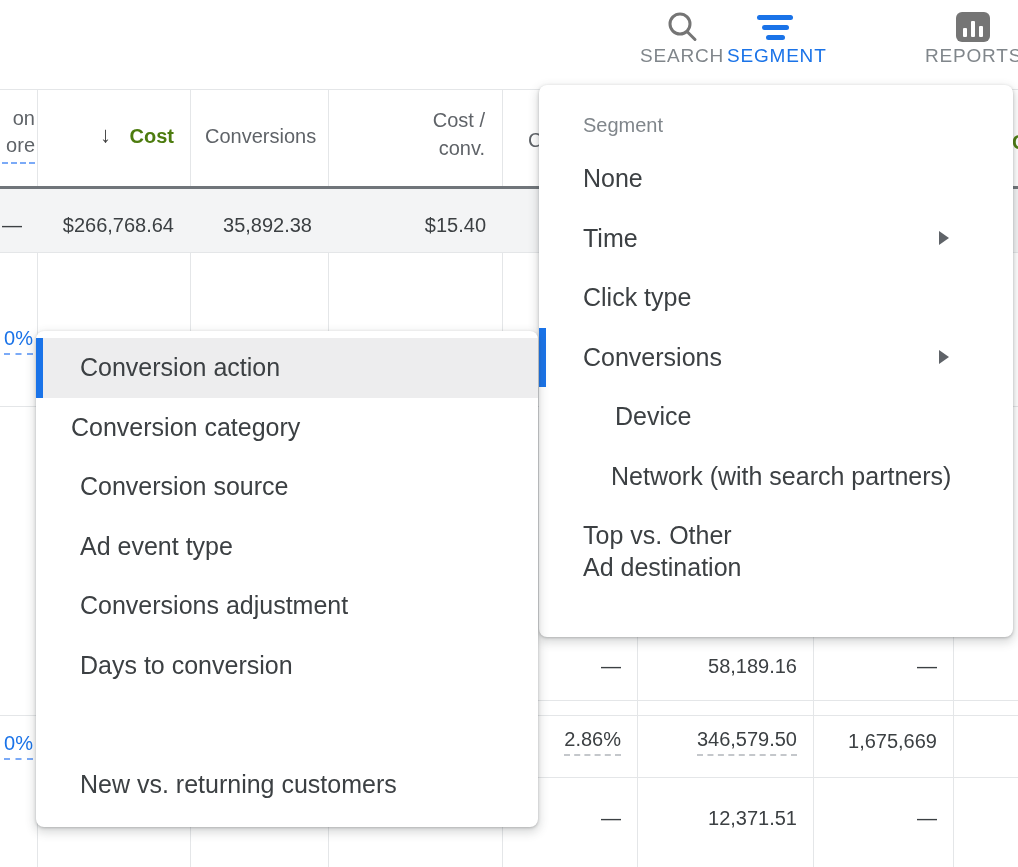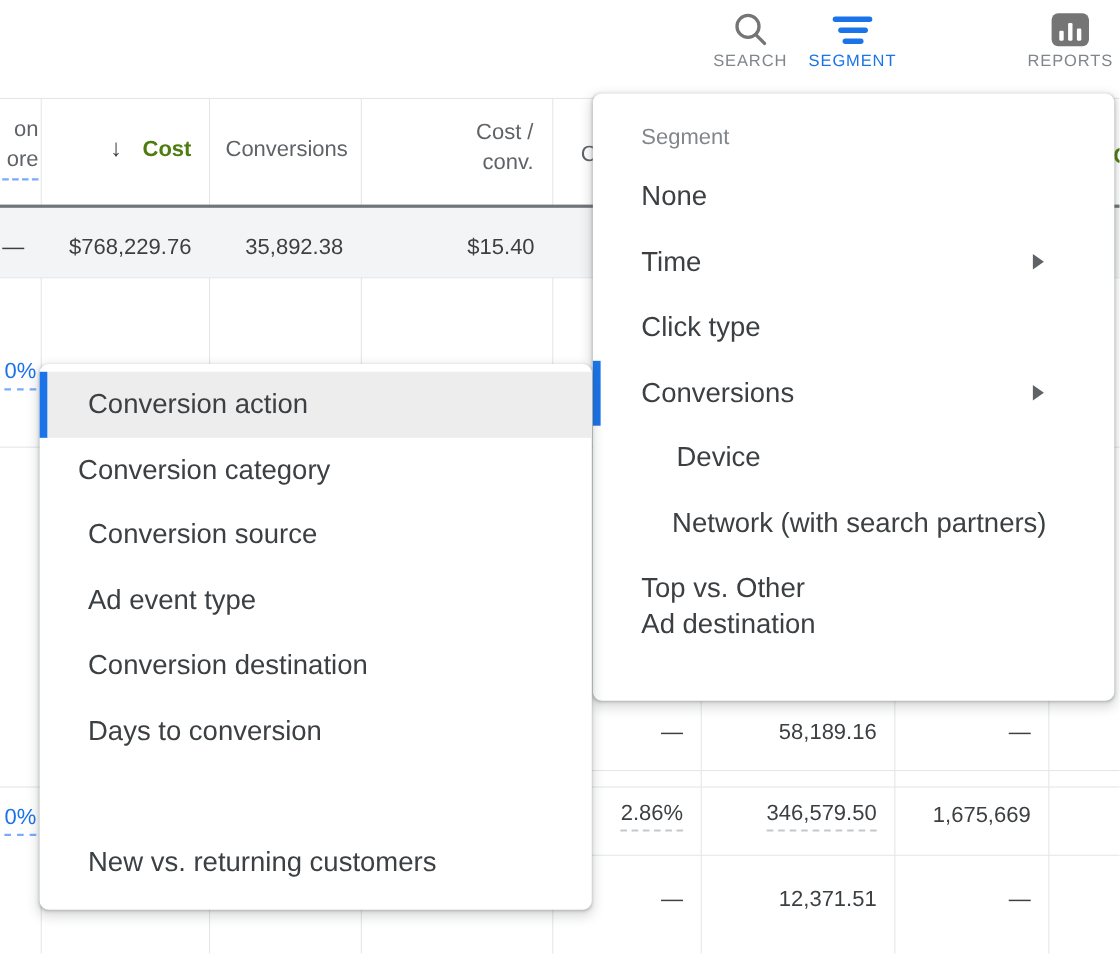--- a/index.html
+++ b/index.html
@@ -1,21 +1,21 @@
 <!DOCTYPE html>
 <html><head>
 <meta charset="utf-8">
 <style>
   html,body{margin:0;padding:0;background:#fff;}
   #screen{position:relative;width:1018px;height:867px;overflow:hidden;background:#fff;
           font-family:"Liberation Sans", sans-serif;color:#3c4043;}
   
   .tb-group{position:absolute;top:6px;width:96px;text-align:center;cursor:pointer;}
   .tb-icon{height:42px;display:flex;align-items:center;justify-content:center;}
-  .tb-label{font-size:15px;letter-spacing:.8px;color:#80868b;line-height:16px;}
+  .tb-label{font-size:19px;letter-spacing:.8px;color:#80868b;line-height:16px;}
   .tb-label.active{color:#1a73e8;}
   .seg-bars div{background:#1a73e8;height:5px;border-radius:2.5px;margin:5px auto 0;}
   .seg-bars div:first-child{margin-top:0;}
   .col-bars{display:flex;gap:4px;}
   .col-bars div{width:8px;height:30px;background:#757575;border-radius:1px;}
   .rep-box{position:relative;width:34px;height:30px;background:#757575;border-radius:6px;}
   .rep-box div{position:absolute;bottom:5px;width:4px;background:#fff;border-radius:1px;}
   
   .vline{position:absolute;top:89px;height:778px;width:1px;background:#e4e6e8;}
   .hline{position:absolute;height:1px;background:#e4e6e8;}
@@ -95,21 +95,21 @@
   <div class="cell hdr" style="left:205px;top:124px;">Conversions</div>
   <div class="cell hdr" style="right:533px;top:108px;">Cost /</div>
   <div class="cell hdr" style="right:533px;top:136px;">conv.</div>
   <div class="cell hdr frag" style="left:528px;top:128px;width:11px;">C</div>
   <div class="cell hdr-bold frag" style="left:1012px;top:130px;width:6px;">C</div>
 
   <div class="thick"></div>
 
   <div class="total-bg"></div>
   <div class="cell" style="right:996px;top:213px;">—</div>
-  <div class="cell" style="right:844px;top:213px;">$768,229.76</div>
+  <div class="cell" style="right:844px;top:213px;">$266,768.64</div>
   <div class="cell" style="right:706px;top:213px;">35,892.38</div>
   <div class="cell" style="right:532px;top:213px;">$15.40</div>
 
   <div class="hline" style="top:252px;left:0;width:1018px;"></div>
   <div class="hline" style="top:406px;left:0;width:1018px;"></div>
   <div class="hline" style="top:715px;left:0;width:1018px;"></div>
   <div class="hline" style="top:700px;left:538px;width:480px;"></div>
   <div class="hline" style="top:777px;left:538px;width:480px;"></div>
 
   <div class="cell blue-val dash-blue" style="right:985px;top:326px;">0%</div>
@@ -155,20 +155,20 @@
     <div class="menu-item hl" style="top:7px;">
       <span>Conversion action</span></div>
     <div class="blue-bar" style="top:7px;height:59.5px;"></div>
     <div class="menu-item" style="top:66.5px;padding-left:35px;">
       <span>Conversion category</span></div>
     <div class="menu-item" style="top:126px;">
       <span>Conversion source</span></div>
     <div class="menu-item" style="top:185.5px;">
       <span>Ad event type</span></div>
     <div class="menu-item" style="top:245px;">
-      <span>Conversion destination</span></div>
+      <span>Conversions adjustment</span></div>
     <div class="menu-item" style="top:304.5px;">
       <span>Days to conversion</span></div>
     <div class="menu-item" style="top:423.5px;">
       <span>New vs. returning customers</span></div>
   </div>
 
 </div>
 
 </body></html>

